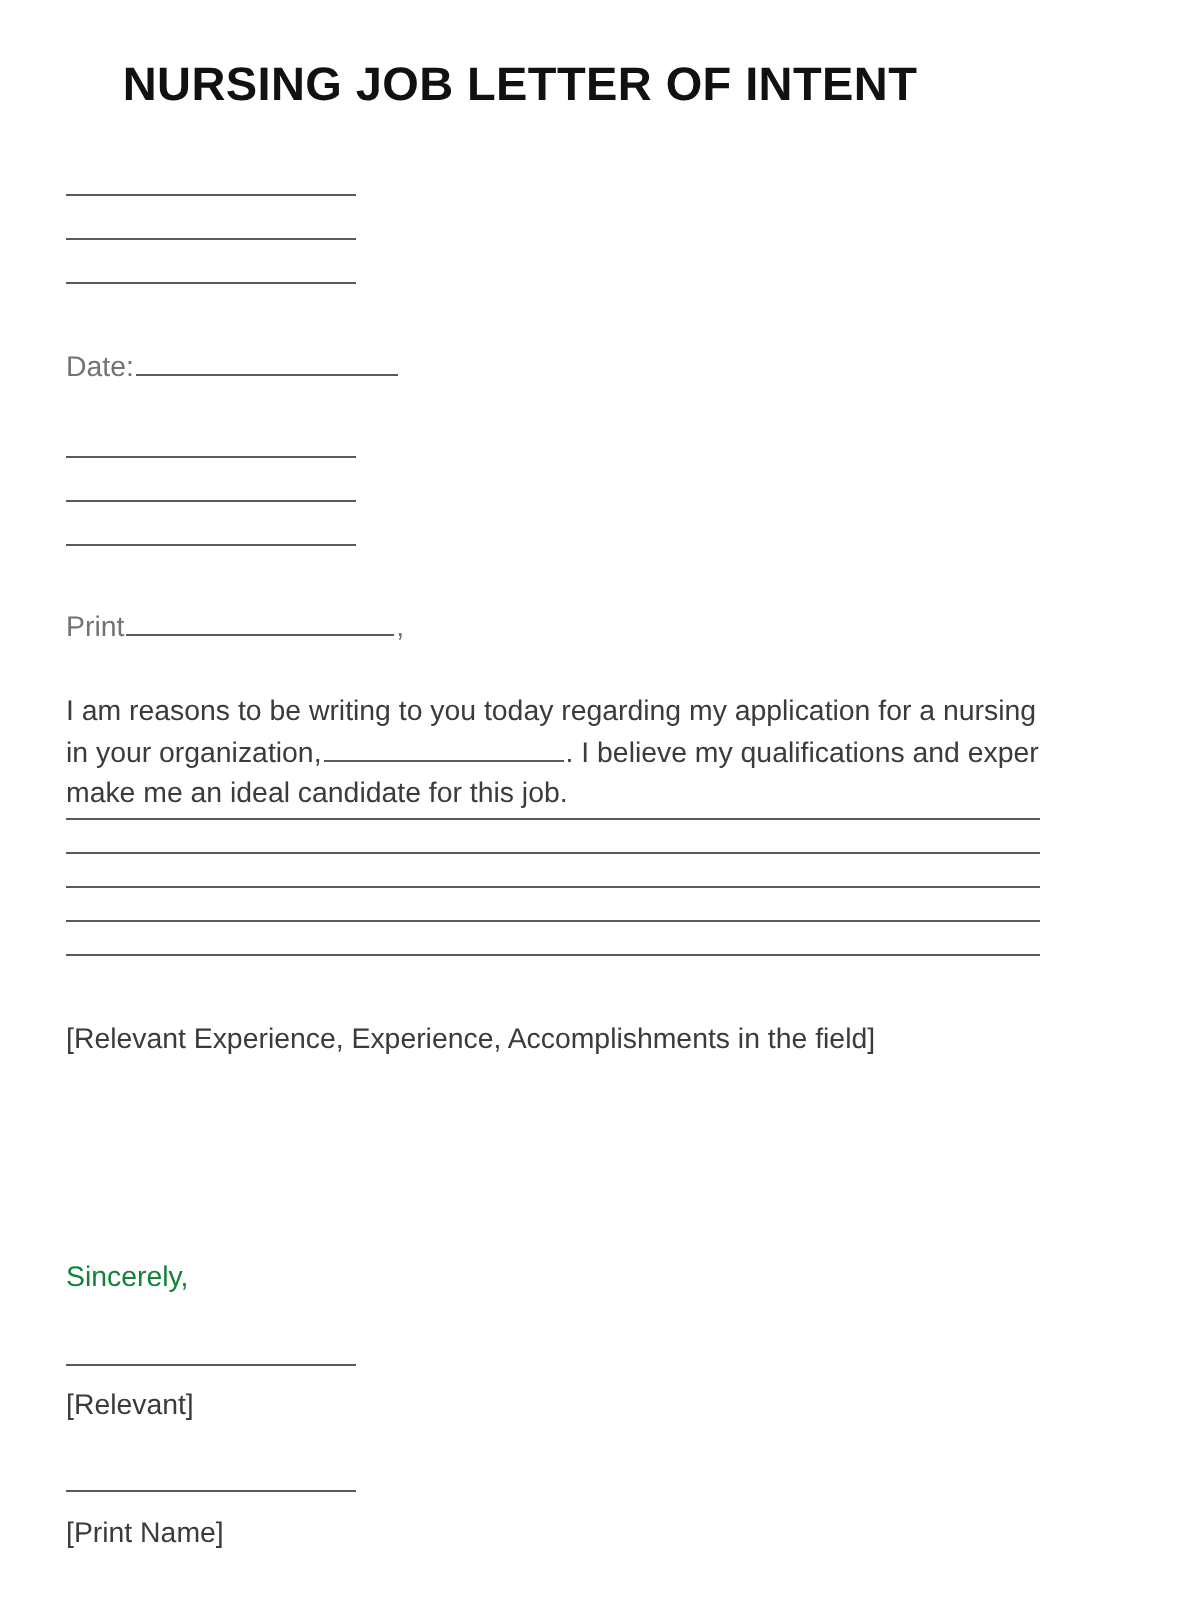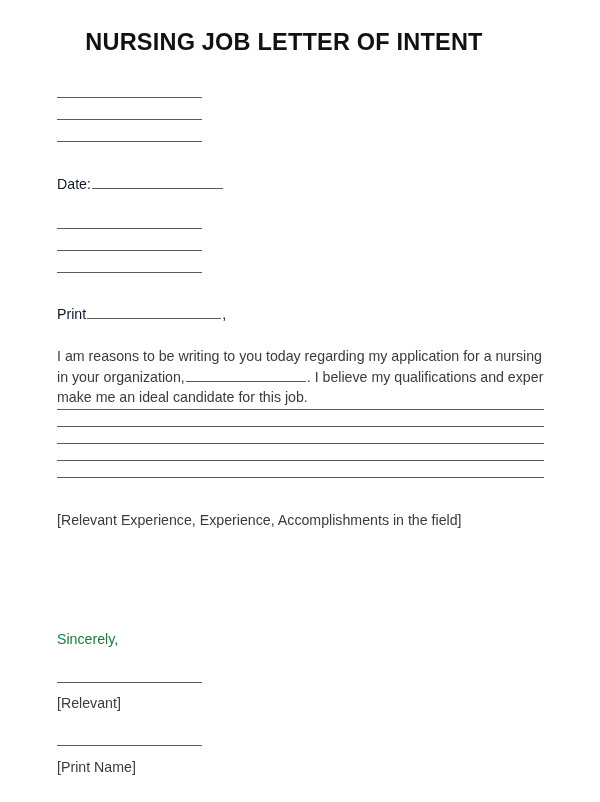--- a/index.html
+++ b/index.html
@@ -11,21 +11,20 @@
     font-family: "Liberation Sans", sans-serif;
     -webkit-font-smoothing: antialiased;
   }
   .page {
     position: relative;
     width: 520px;
     height: 802px;
     background: #ffffff;
     overflow: hidden;
     box-sizing: border-box;
-    margin-left: 24px;
   }
 
   
   .doc-title {
     position: absolute;
     left: 0;
     right: 0;
     top: 29px;
     text-align: center;
     font-size: 23.5px;
@@ -74,21 +73,21 @@
     vertical-align: baseline;
     margin: 0 1px;
   }
   .inline-blank.dateline { width: 131px; }
   .inline-blank.dearline { width: 134px; }
 
   .label-line {
     position: absolute;
     left: 33px;
     white-space: nowrap;
-    color: #0f172a;
+    color: #737373;
     font-size: 14.2px;
     line-height: 20.5px;
     font-family: "Liberation Sans", sans-serif;
   }
 
   .bracket-note {
     position: absolute;
     left: 33px;
     color: #3b3b3b;
     font-size: 14.2px;

